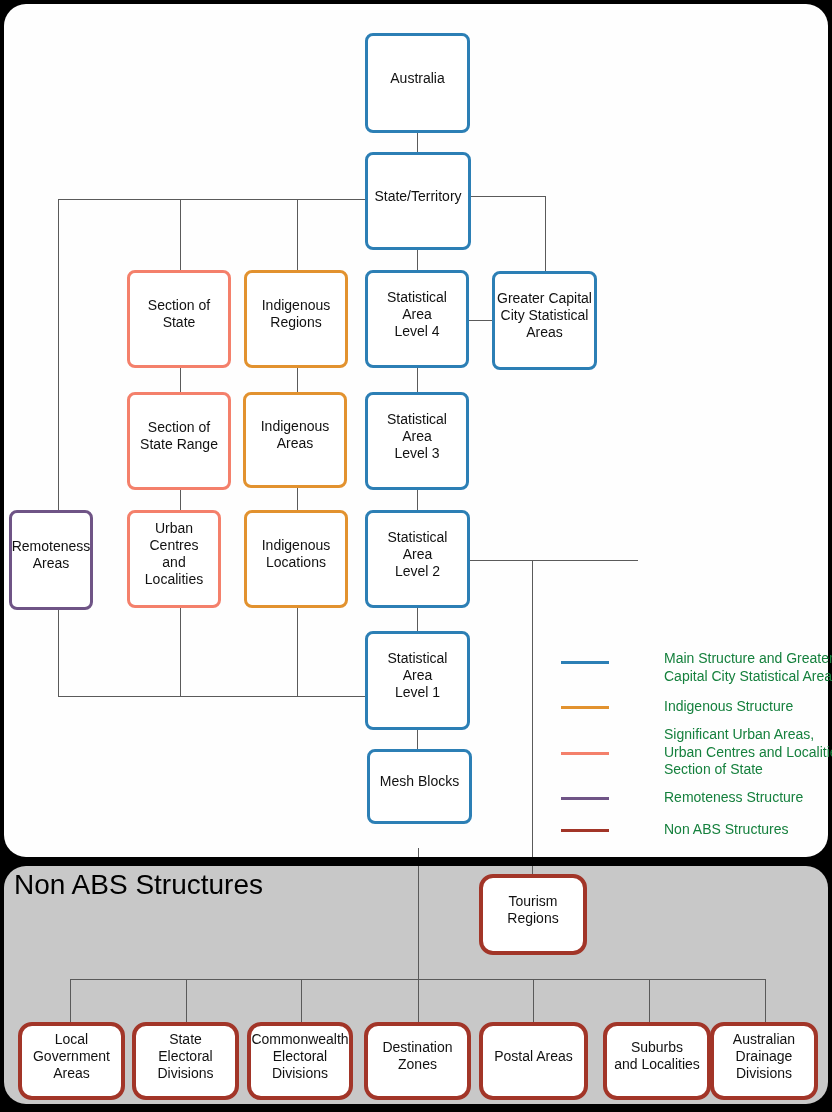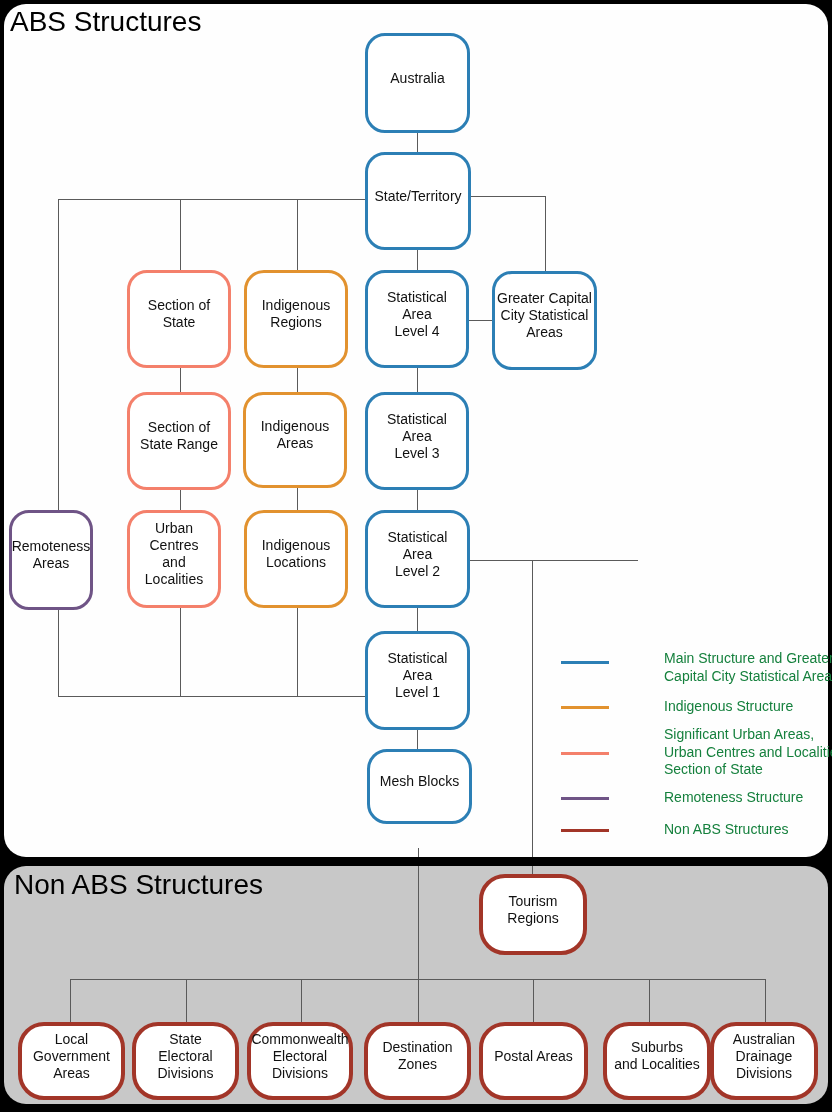--- a/index.html
+++ b/index.html
@@ -7,30 +7,30 @@
     position:relative;width:832px;height:1112px;background:#000;overflow:hidden;
     font-family:"Liberation Sans","DejaVu Sans",sans-serif;color:#111;
   }
   .panel{position:absolute;border-radius:22px;}
   #abs-panel{left:4px;top:4px;width:824px;height:853px;background:#fefefe;}
   #nonabs-panel{left:4px;top:866px;width:824px;height:238px;background:#c8c8c8;}
   .section-title{position:absolute;font-size:28px;color:#000;letter-spacing:0;}
   #abs-title{left:10px;top:6px;}
   #nonabs-title{left:14px;top:869px;}
   .node{
-    position:absolute;background:#fff;border-radius:20px;
+    position:absolute;background:#fff;border-radius:8px;
     display:flex;align-items:center;justify-content:center;text-align:center;
     font-size:14px;line-height:17px;box-sizing:border-box;padding:2px;
   }
   .node .label{white-space:pre-line;transform:translateY(-5px);}
   .node.main{border:3px solid #2c7fb5;}
   .node.indigenous{border:3px solid #e2922f;}
   .node.sua{border:3px solid #f4806b;}
   .node.remoteness{border:3px solid #6f5486;}
-  .node.nonabs{border:4px solid #a23528;border-radius:26px;}
+  .node.nonabs{border:4px solid #a23528;border-radius:14px;}
   .line{position:absolute;background:#5a5a5a;}
   .vline{width:1px;}
   .hline{height:1px;}
   .legend-swatch{position:absolute;width:48px;height:3px;}
   .legend-label{
     position:absolute;left:629px;width:200px;font-size:14px;line-height:17.5px;
     white-space:pre-line;color:#15803d;margin-left:35px;
   }
   .sw-main{background:#2c7fb5;}
   .sw-indigenous{background:#e2922f;}
@@ -39,21 +39,20 @@
   .sw-nonabs{background:#a23528;}
 </style>
 </head>
 <body>
 
 <div id="stage">
 
   <div id="abs-panel" class="panel"></div>
   <div id="nonabs-panel" class="panel"></div>
 
-  <div id="abs-title" class="section-title">ABS Structures</div>
   <div id="nonabs-title" class="section-title">Non ABS Structures</div>
 
   <div class="line vline" style="left:417px;top:133px;height:19px;"></div>
   <div class="line hline" style="left:58px;top:199px;width:307px;"></div>
   <div class="line vline" style="left:58px;top:199px;height:311px;"></div>
   <div class="line vline" style="left:180px;top:199px;height:71px;"></div>
   <div class="line vline" style="left:297px;top:199px;height:71px;"></div>
   <div class="line vline" style="left:417px;top:250px;height:20px;"></div>
   <div class="line hline" style="left:471px;top:196px;width:74px;"></div>
   <div class="line vline" style="left:545px;top:196px;height:75px;"></div>

